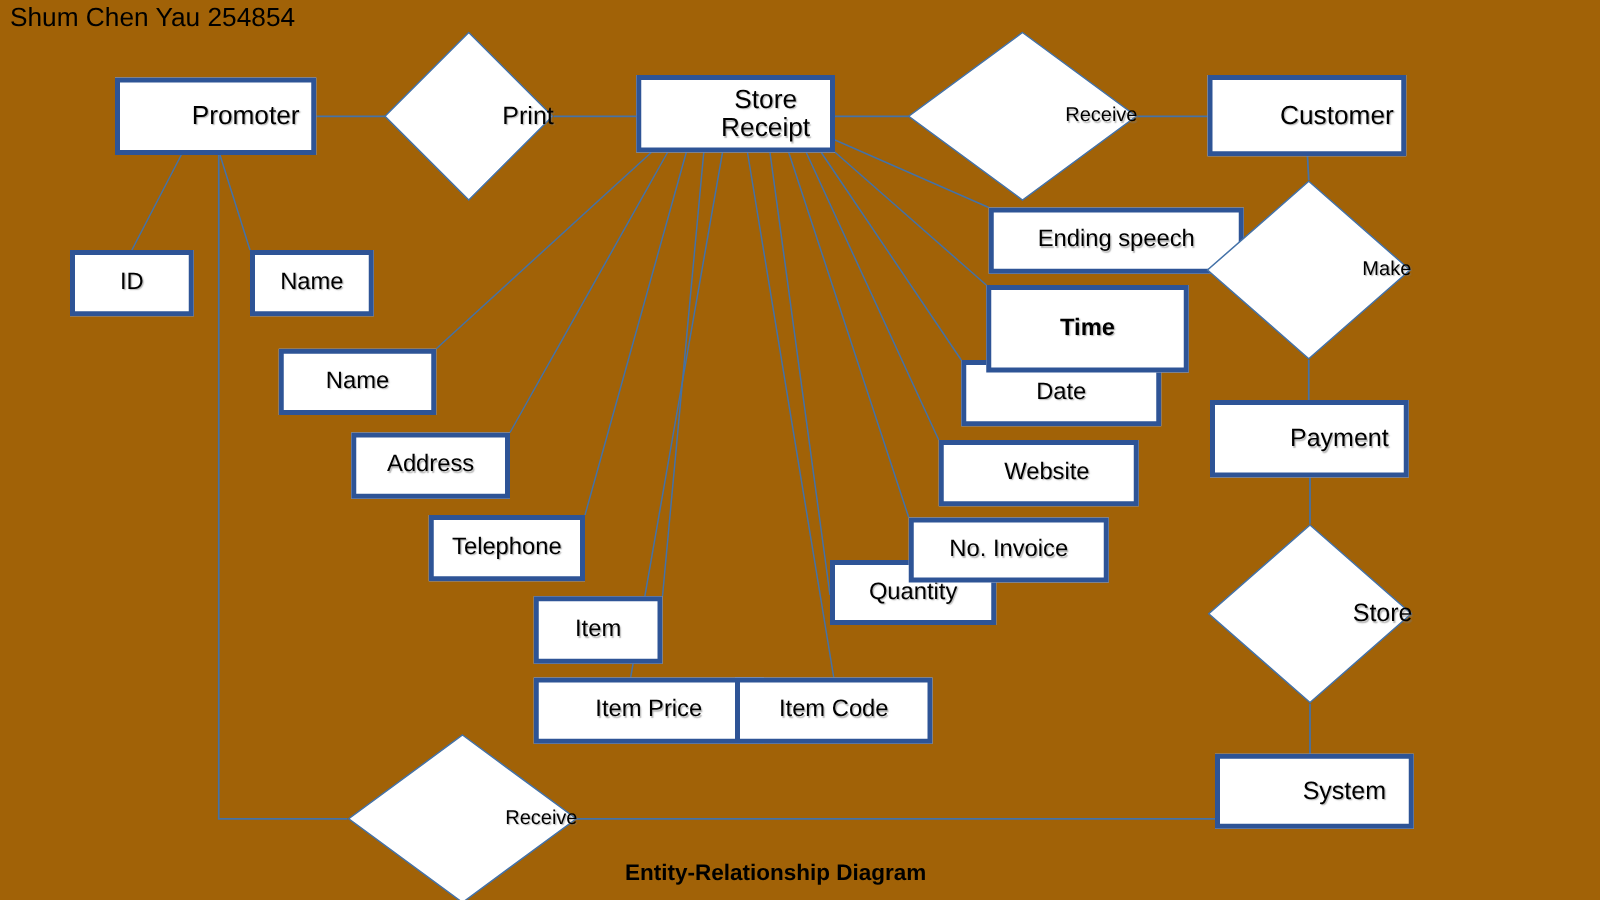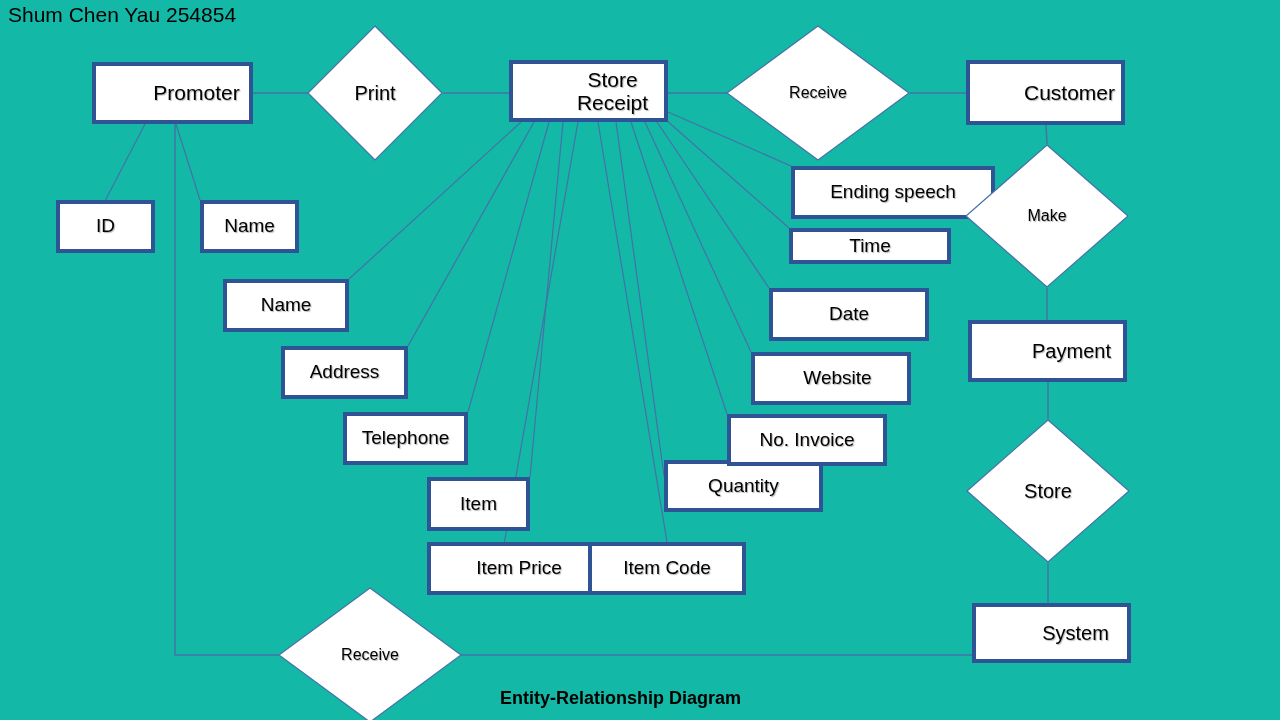--- a/index.html
+++ b/index.html
@@ -7,21 +7,21 @@
     padding: 0;
     background: #ffffff;
   }
   body {
     font-family: "Liberation Sans", sans-serif;
   }
   #canvas {
     position: relative;
     width: 1280px;
     height: 720px;
-    background: #14b8a6;
+    background: #a16207;
     overflow: hidden;
   }
   #edges {
     position: absolute;
     left: 0;
     top: 0;
     width: 1280px;
     height: 720px;
     pointer-events: none;
   }
@@ -66,21 +66,21 @@
     color: #000000;
     font-size: 19px;
     text-align: center;
     line-height: 1.1;
     text-shadow: 1px 1px 1px rgba(120,120,120,0.55);
   }
   .relationship {
     position: absolute;
     display: flex;
     align-items: center;
-    justify-content: center;
+    justify-content: flex-end;
     color: #000000;
     text-align: center;
     pointer-events: none;
   }
   .relationship .rel-label {
     position: relative;
     z-index: 3;
     text-shadow: 1px 1px 1px rgba(120,120,120,0.55);
   }
   .relationship .rel-shape {
@@ -165,33 +165,33 @@
       </div>
       <div class="attribute" style="left: 427px; top: 477px; width: 103px; height: 54px; border-color: rgb(46, 84, 150);">
         <span>Item</span>
       </div>
       <div class="attribute" style="left: 427px; top: 542px; width: 184px; height: 53px; border-color: rgb(46, 84, 150);">
         <span>Item Price</span>
       </div>
       <div class="attribute" style="left: 588px; top: 542px; width: 158px; height: 53px; border-color: rgb(46, 84, 150);">
         <span>Item Code</span>
       </div>
-      <div class="attribute" style="left: 664px; top: 460px; width: 159px; height: 52px; border-color: rgb(46, 84, 150);">
+      <div class="attribute" style="left: 664px; top: 448px; width: 133px; height: 52px; border-color: rgb(46, 84, 150);">
         <span>Quantity</span>
       </div>
       <div class="attribute" style="left: 727px; top: 414px; width: 160px; height: 52px; border-color: rgb(46, 84, 150);">
         <span>No. Invoice</span>
       </div>
       <div class="attribute" style="left: 751px; top: 352px; width: 160px; height: 53px; border-color: rgb(46, 84, 150); padding-left: 13px;">
         <span>Website</span>
       </div>
       <div class="attribute" style="left: 769px; top: 288px; width: 160px; height: 53px; border-color: rgb(46, 84, 150);">
         <span>Date</span>
       </div>
-      <div class="attribute" style="left: 789px; top: 228px; width: 162px; height: 36px; border-color: rgb(46, 84, 150);">
+      <div class="attribute" style="left: 789px; top: 228px; width: 162px; height: 70px; border-color: rgb(46, 84, 150); font-weight: bold;">
         <span>Time</span>
       </div>
       <div class="attribute" style="left: 791px; top: 166px; width: 204px; height: 53px; border-color: rgb(46, 84, 150);">
         <span>Ending speech</span>
       </div>
     </div>
   <div id="relationship-layer">
       <div class="relationship" style="left: 307px; top: 25px; width: 136px; height: 136px; font-size: 20px;">
         <svg class="rel-shape" viewBox="0 0 136 136">
           <polygon points="68,1 135,68 68,135 1,68" fill="#ffffff" stroke="#4472A8" stroke-width="1.2"></polygon>

